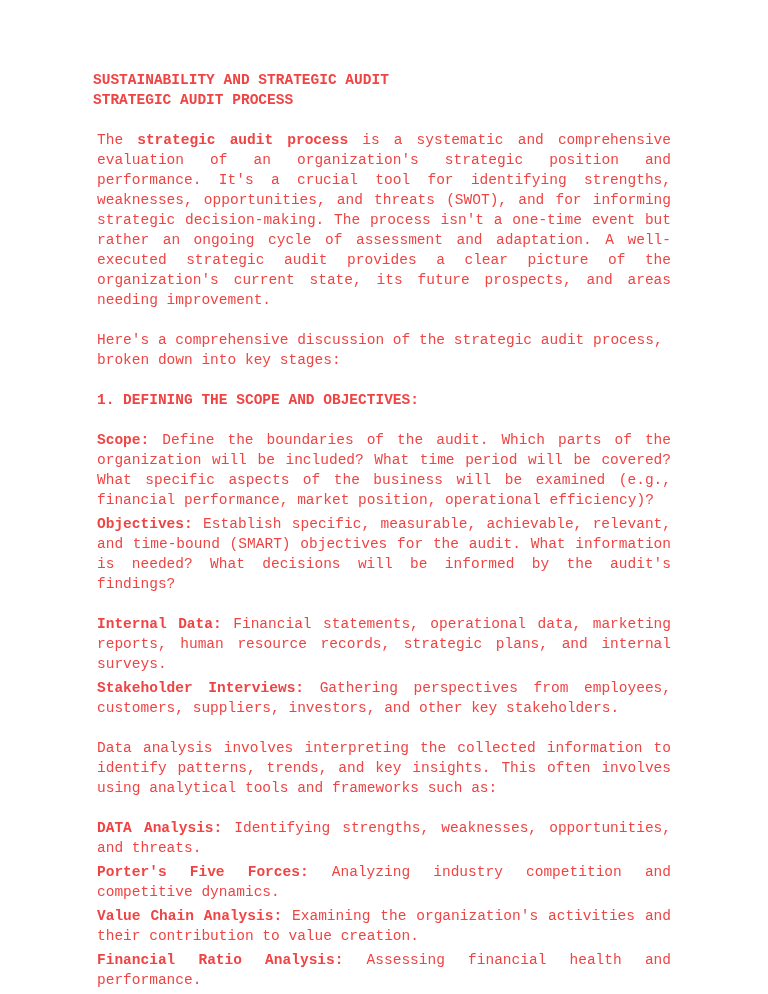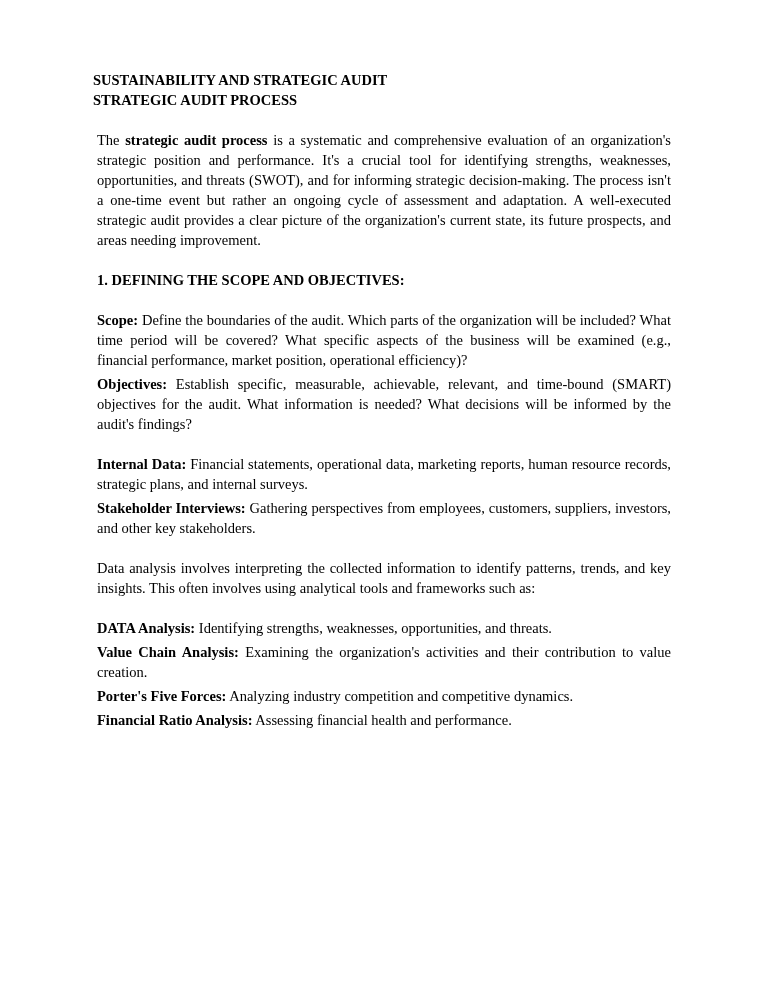--- a/index.html
+++ b/index.html
@@ -8,24 +8,24 @@
     padding: 0;
     background: #ffffff;
   }
   .page {
     position: relative;
     width: 672px;
     height: 994px;
     margin: 0 auto;
     background: #ffffff;
     padding: 70px 45px 30px 45px;
-    font-family: Liberation Serif, serif;
+    font-family: Liberation Mono, monospace;
     font-size: 14.5px;
     line-height: 20px;
-    color: #000000;
+    color: #ef4444;
     overflow: hidden;
   }
   .doc-title {
     margin: 0 0 20px 0;
     font-size: 14.5px;
     line-height: 20px;
     font-weight: bold;
   }
   .title-line { display: block; }
   .block { margin: 0 0 20px 0; }
@@ -41,33 +41,36 @@
 <div class="page">
   <h1 class="doc-title">
     <span class="title-line">SUSTAINABILITY AND STRATEGIC AUDIT</span>
     <span class="title-line">STRATEGIC AUDIT PROCESS</span>
   </h1>
   <div class="doc-body">
       <div class="block align-justify">
         <p class="para"><span>The </span><strong>strategic audit process</strong><span> is a systematic and comprehensive evaluation of an organization's strategic position and performance. It's a crucial tool for identifying strengths, weaknesses, opportunities, and threats (SWOT), and for informing strategic decision-making.  The process isn't a one-time event but rather an ongoing cycle of assessment and adaptation.  A well-executed strategic audit provides a clear picture of the organization's current state, its future prospects, and areas needing improvement.</span></p>
       </div>
       <div class="block align-left">
+        <p class="para"><span>Here's a comprehensive discussion of the strategic audit process, broken down into key stages:</span></p>
+      </div>
+      <div class="block align-left">
         <p class="para"><strong>1. DEFINING THE SCOPE AND OBJECTIVES:</strong></p>
       </div>
       <div class="block align-justify">
         <p class="para"><strong>Scope:</strong><span> Define the boundaries of the audit.  Which parts of the organization will be included?  What time period will be covered?  What specific aspects of the business will be examined (e.g., financial performance, market position, operational efficiency)?</span></p>
         <p class="para"><strong>Objectives:</strong><span> Establish specific, measurable, achievable, relevant, and time-bound (SMART) objectives for the audit.  What information is needed?  What decisions will be informed by the audit's findings?</span></p>
       </div>
       <div class="block align-justify">
         <p class="para"><strong>Internal Data:</strong><span> Financial statements, operational data, marketing reports, human resource records, strategic plans, and internal surveys.</span></p>
         <p class="para"><strong>Stakeholder Interviews:</strong><span> Gathering perspectives from employees, customers, suppliers, investors, and other key stakeholders.</span></p>
       </div>
       <div class="block align-justify">
         <p class="para"><span>Data analysis involves interpreting the collected information to identify patterns, trends, and key insights.  This often involves using analytical tools and frameworks such as:</span></p>
       </div>
       <div class="block align-justify">
         <p class="para"><strong>DATA Analysis:</strong><span> Identifying strengths, weaknesses, opportunities, and threats.</span></p>
+        <p class="para"><strong>Porter's Five Forces:</strong><span> Analyzing industry competition and competitive dynamics.</span></p>
         <p class="para"><strong>Value Chain Analysis:</strong><span> Examining the organization's activities and their contribution to value creation.</span></p>
-        <p class="para"><strong>Porter's Five Forces:</strong><span> Analyzing industry competition and competitive dynamics.</span></p>
         <p class="para"><strong>Financial Ratio Analysis:</strong><span> Assessing financial health and performance.</span></p>
       </div>
     </div>
 </div>
 
 </body></html>

